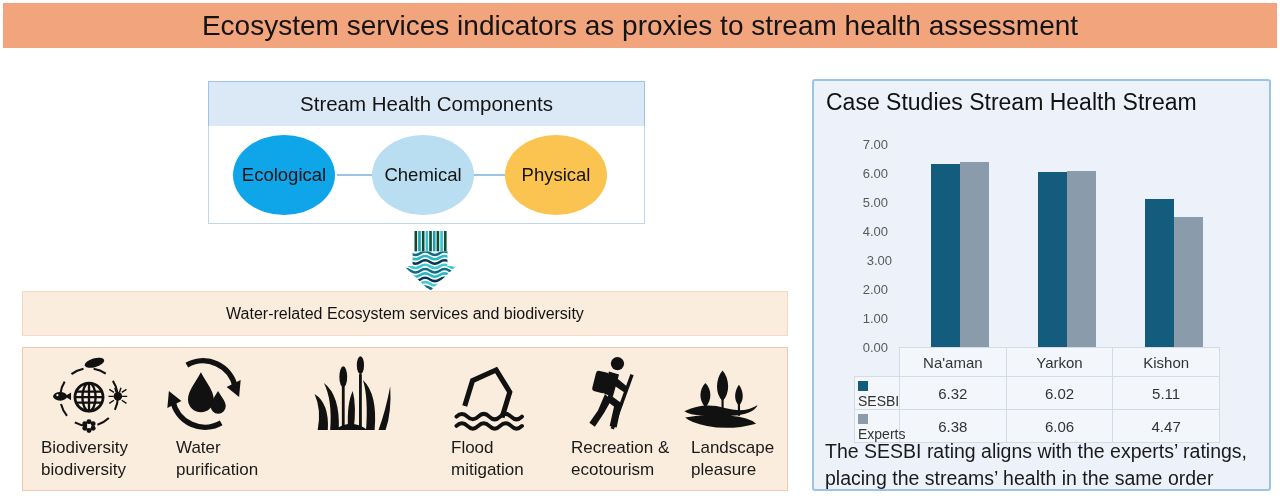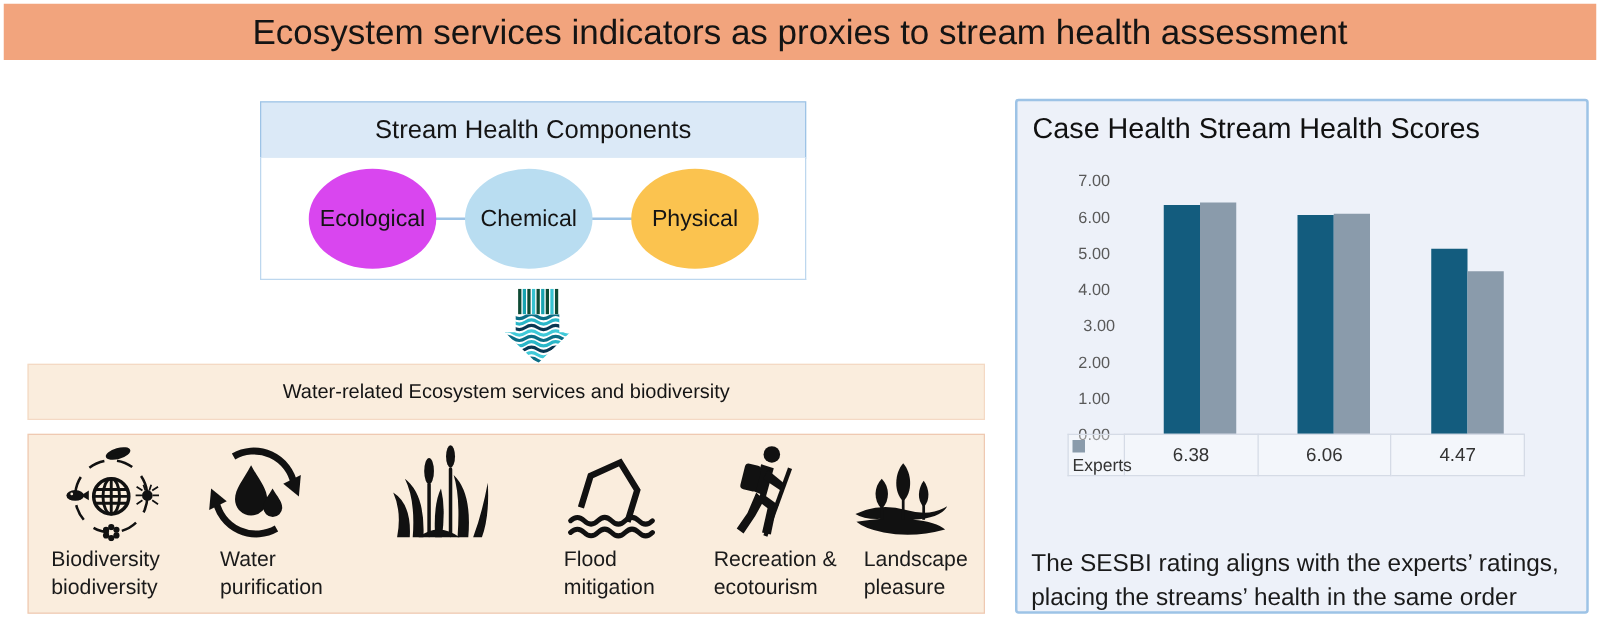--- a/index.html
+++ b/index.html
@@ -52,21 +52,21 @@
     <span>Ecosystem services indicators as proxies to stream health assessment</span>
   </div>
 
   <div class="abs shc-box">
     <div class="abs shc-header">
       <span>Stream Health Components</span>
     </div>
     <div class="abs shc-body">
       <div class="abs shc-connector" style="left:128px;width:38px;"></div>
       <div class="abs shc-connector" style="left:262px;width:38px;"></div>
-      <div class="abs shc-ellipse" style="left: 38px; background: #d946ef;">
+      <div class="abs shc-ellipse" style="left: 24px; background: #0ea5e9;">
         <span>Ecological</span>
       </div>
       <div class="abs shc-ellipse" style="left: 163px; background: rgb(185, 221, 241);">
         <span>Chemical</span>
       </div>
       <div class="abs shc-ellipse" style="left: 296px; background: rgb(251, 195, 79);">
         <span>Physical</span>
       </div>
     </div>
   </div>
@@ -200,21 +200,21 @@
         <rect x="71.6" y="61" width="2.8" height="17"></rect>
       </g>
     </svg>
     <div class="abs svc-label" style="left:668px;">
       <div>Landscape</div>
       <div>pleasure</div>
     </div>
   </div>
 
   <div class="abs panel">
-    <div class="abs panel-title">Case Health Stream Health Scores</div>
+    <div class="abs panel-title">Case Studies Stream Health Stream</div>
     <div id="chart-area">
       <div class="abs axis-line"></div>
     <div class="abs tick" style="left: 14px; top: 259px;">0.00</div>
         <div class="abs tick" style="left: 14px; top: 230px;">1.00</div>
         <div class="abs tick" style="left: 14px; top: 201px;">2.00</div>
         <div class="abs tick" style="left: 18px; top: 172px;">3.00</div>
         <div class="abs tick" style="left: 14px; top: 143px;">4.00</div>
         <div class="abs tick" style="left: 14px; top: 114px;">5.00</div>
         <div class="abs tick" style="left: 14px; top: 85px;">6.00</div>
         <div class="abs tick" style="left: 14px; top: 56px;">7.00</div>
@@ -231,20 +231,32 @@
     </div>
   <table class="chart-table" style="width: 365px;">
         <colgroup>
           <col style="width:45px">
           <col style="width:106.66666666666667px">
           <col style="width:106.66666666666667px">
           <col style="width:106.66666666666667px">
         </colgroup>
         <tbody>
           <tr>
+            <td class="blank"></td>
+            <td>Na'aman</td>
+            <td>Yarkon</td>
+            <td>Kishon</td>
+          </tr>
+          <tr>
+            <td class="legend"><span class="legend-swatch" style="background:#135C7E"></span>SESBI</td>
+            <td>6.32</td>
+            <td>6.02</td>
+            <td>5.11</td>
+          </tr>
+          <tr>
             <td class="legend"><span class="legend-swatch" style="background:#8A9BAB"></span>Experts</td>
             <td>6.38</td>
             <td>6.06</td>
             <td>4.47</td>
           </tr>
         </tbody>
       </table>
     </div>
 
 </div>

